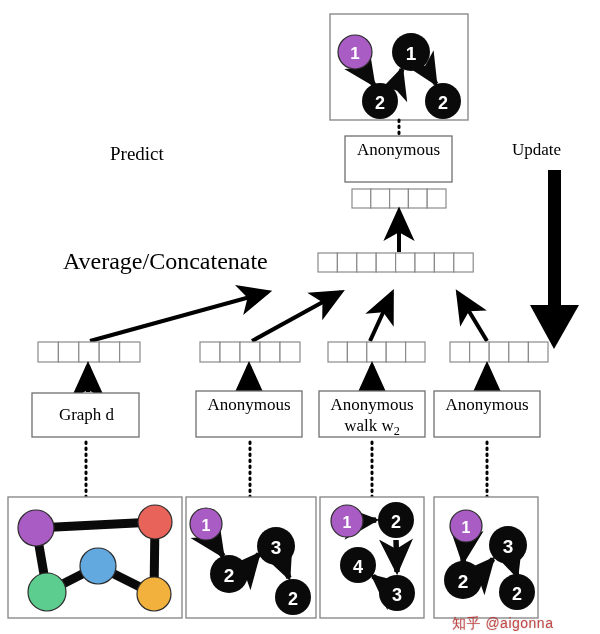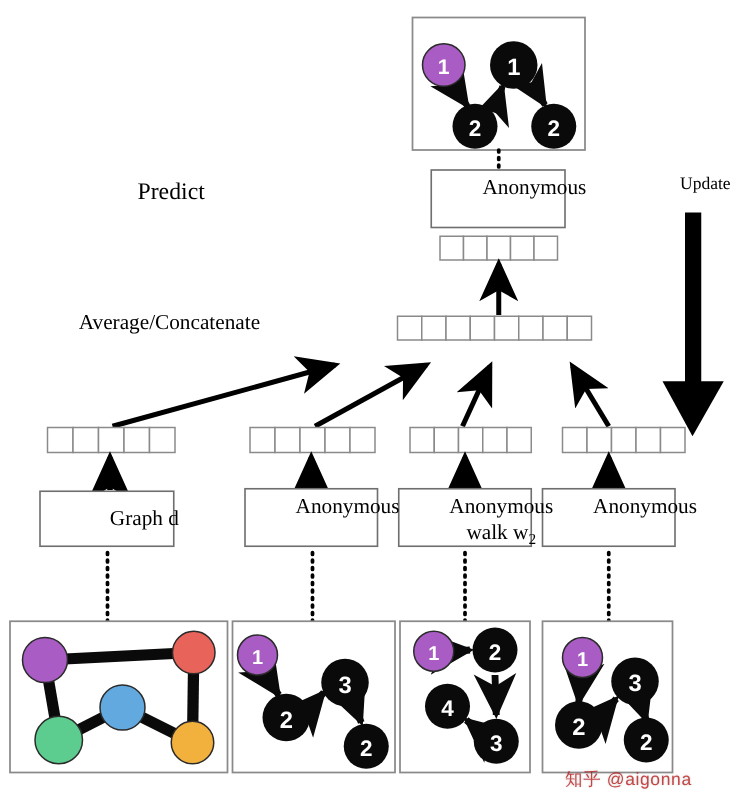--- a/index.html
+++ b/index.html
@@ -2,24 +2,24 @@
 <html><head>
 <meta charset="utf-8">
 <style>
   html,body{margin:0;padding:0;background:#ffffff;}
   body{width:600px;height:634px;position:relative;overflow:hidden;
        font-family:"Liberation Serif",serif;color:#000;}
   .stage{position:absolute;left:0;top:0;width:600px;height:634px;}
   svg.layer{position:absolute;left:0;top:0;width:600px;height:634px;overflow:visible;}
   .lbl{position:absolute;white-space:nowrap;font-family:"Liberation Serif",serif;color:#000;}
   .lbl-predict{left:110px;top:143px;font-size:19px;}
-  .lbl-update{left:544px;top:140px;font-size:14px;}
-  .lbl-avg{left:63px;top:248px;font-size:17px;}
+  .lbl-update{left:512px;top:140px;font-size:17px;}
+  .lbl-avg{left:63px;top:248px;font-size:24px;}
   .boxtext{position:absolute;text-align:center;font-family:"Liberation Serif",serif;
-           font-size:17px;line-height:21px;color:#000;margin-left:29px;}
+           font-size:17px;line-height:21px;color:#000;}
   .wm{position:absolute;left:452px;top:592px;font-family:"Liberation Sans",sans-serif;
       font-size:14px;color:#b91c1c;opacity:.82;letter-spacing:.5px;
       text-shadow:0 0 2px rgba(0,0,0,.25);margin-top:23px;}
   sub{font-size:.72em;}
 </style>
 </head>
 <body>
 
 <div class="stage">
 

